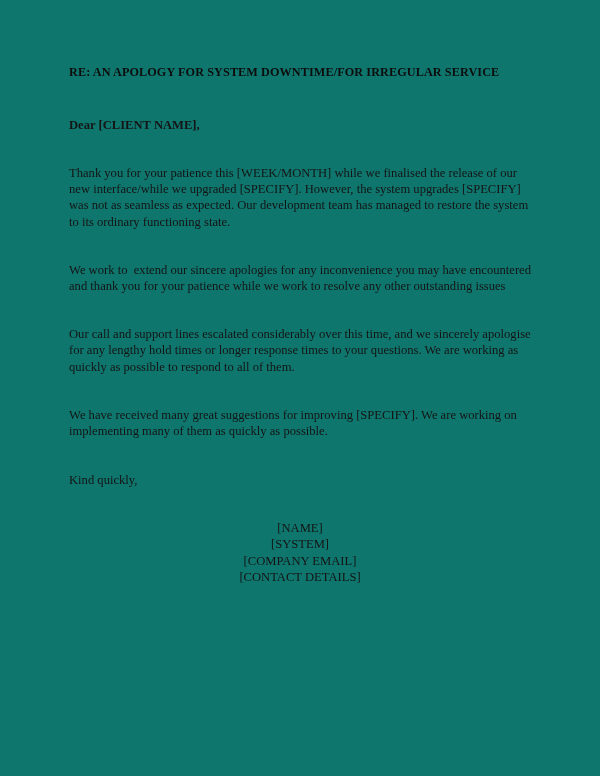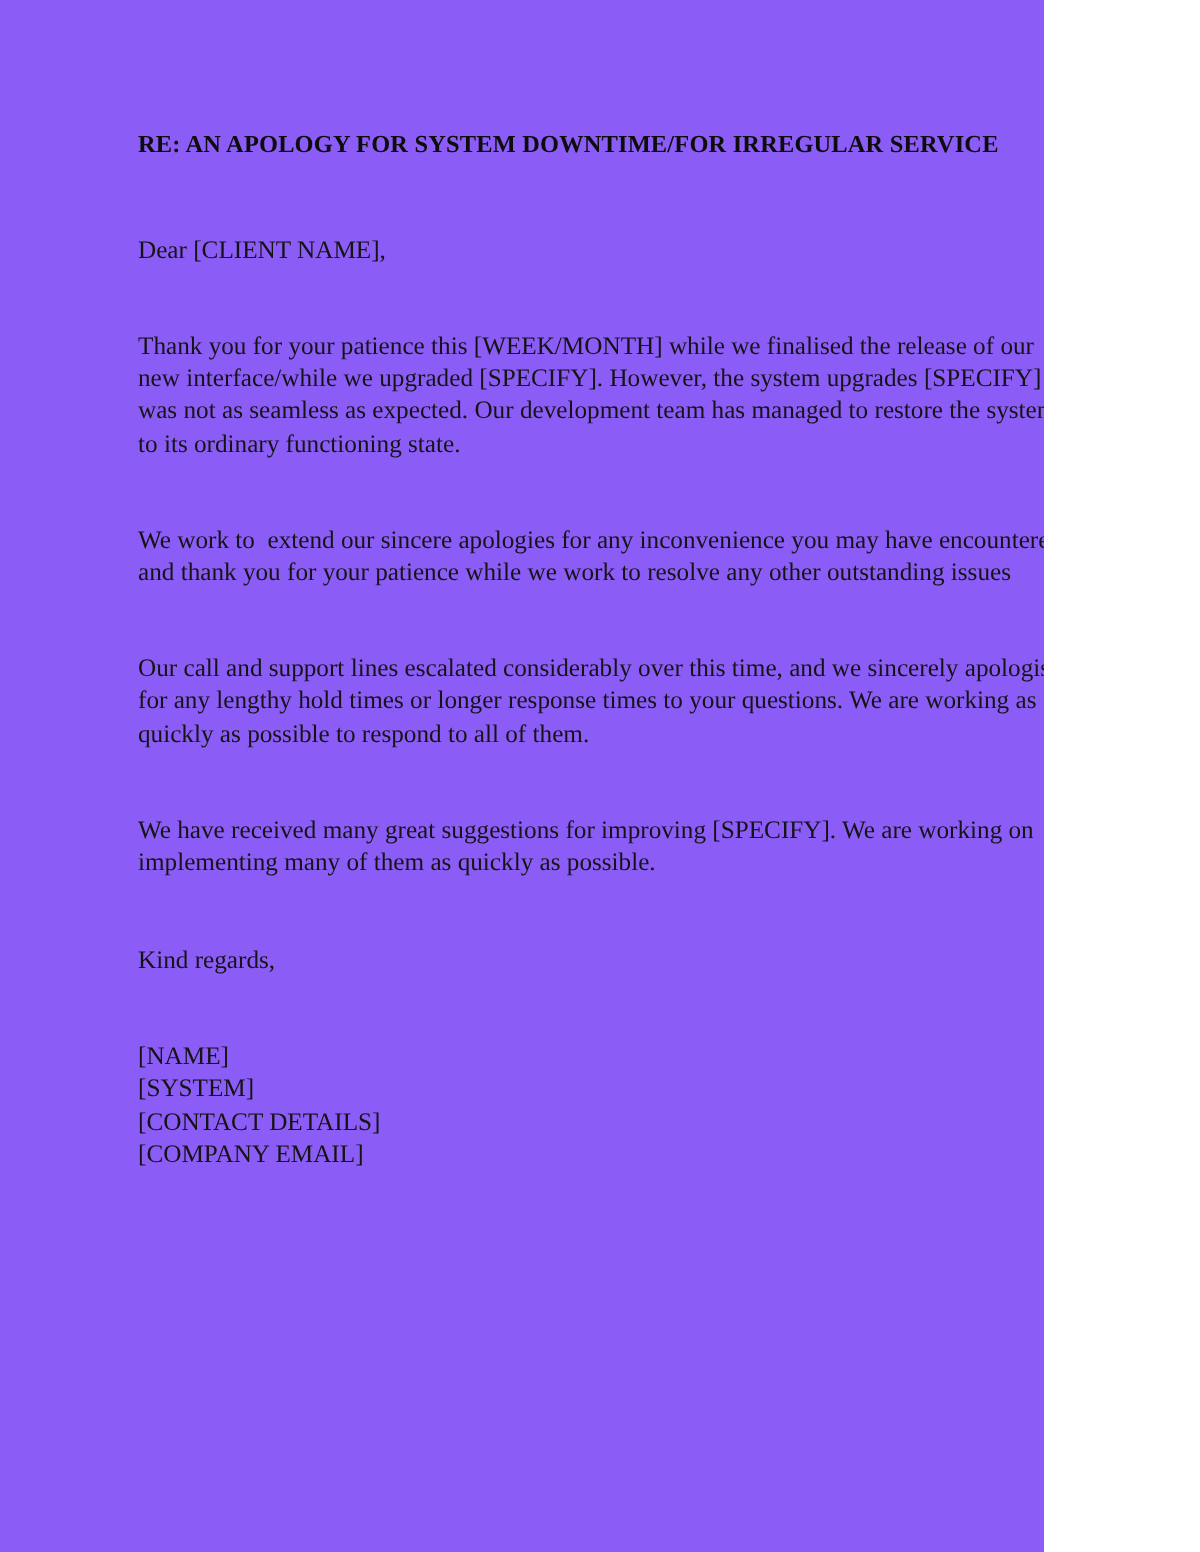--- a/index.html
+++ b/index.html
@@ -11,23 +11,23 @@
   body {
     width: 600px;
     height: 776px;
     font-family: "Liberation Serif", "DejaVu Serif", serif;
     color: #111111;
     -webkit-font-smoothing: antialiased;
   }
 
   .page {
     position: relative;
-    width: 522px;
+    width: 600px;
     height: 776px;
-    background: #8b5cf6;
+    background: #0f766e;
     box-sizing: border-box;
     overflow: hidden;
   }
 
   .letter {
     position: absolute;
     left: 69px;
     top: 64px;
     width: 462px;
   }
@@ -39,40 +39,42 @@
     letter-spacing: 0.1px;
     margin: 0 0 0 0;
     color: #0d0d0d;
   }
 
   .salutation {
     font-size: 12.6px;
     line-height: 16px;
     margin: 37px 0 0 0;
     color: #141414;
+    font-weight: bold;
   }
 
   .para {
     font-size: 12.6px;
     line-height: 16.2px;
     margin: 32px 0 0 0;
     color: #141414;
     text-align: left;
     white-space: pre-wrap;
   }
 
   .closing {
     font-size: 12.6px;
     line-height: 16px;
     margin: 33px 0 0 0;
     color: #141414;
   }
 
   .signature-block {
     margin: 32px 0 0 0;
+    text-align: center;
   }
 
   .signature-line {
     font-size: 12.6px;
     line-height: 16.2px;
     margin: 0;
     color: #141414;
   }
 </style>
 </head>
@@ -87,23 +89,23 @@
 
     <p class="para">Thank you for your patience this [WEEK/MONTH] while we finalised the release of our new interface/while we upgraded [SPECIFY]. However, the system upgrades [SPECIFY] was not as seamless as expected. Our development team has managed to restore the system to its ordinary functioning state.</p>
 
     <p class="para">We work to  extend our sincere apologies for any inconvenience you may have encountered and thank you for your patience while we work to resolve any other outstanding issues</p>
 
     <p class="para">Our call and support lines escalated considerably over this time, and we sincerely apologise for any lengthy hold times or longer response times to your questions. We are working as quickly as possible to respond to all of them.</p>
 
     <p class="para">We have received many great suggestions for improving [SPECIFY]. We are working on implementing many of them as quickly as possible.</p>
 
 
-    <p class="closing">Kind regards,</p>
+    <p class="closing">Kind quickly,</p>
 
     <div class="signature-block">
       <p class="signature-line">[NAME]</p>
       <p class="signature-line">[SYSTEM]</p>
+      <p class="signature-line">[COMPANY EMAIL]</p>
       <p class="signature-line">[CONTACT DETAILS]</p>
-      <p class="signature-line">[COMPANY EMAIL]</p>
     </div>
 
   </div>
 </div>
 
 </body></html>

